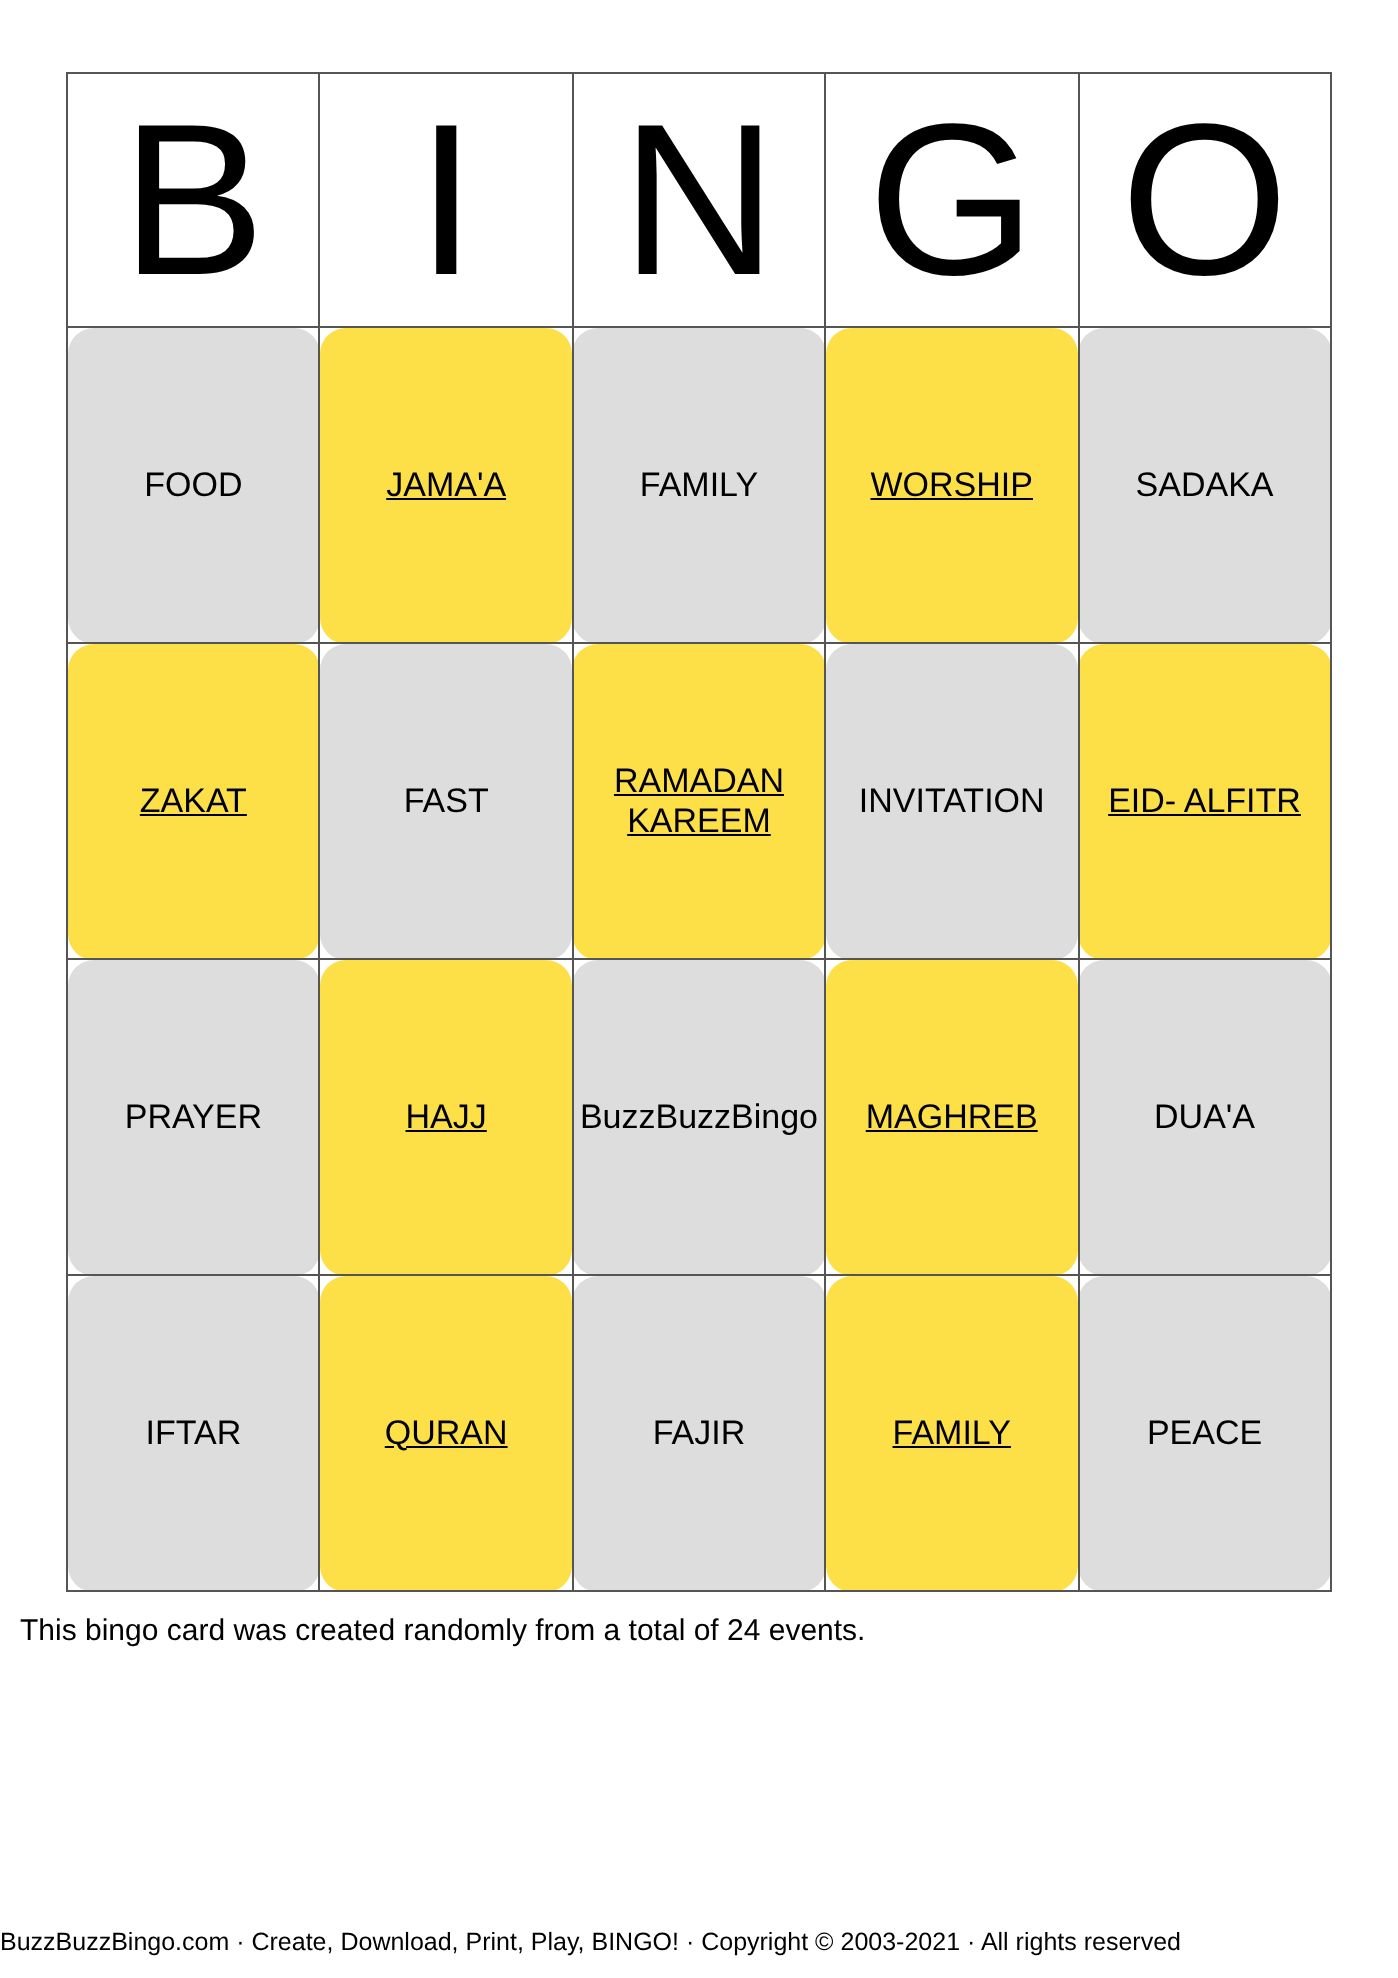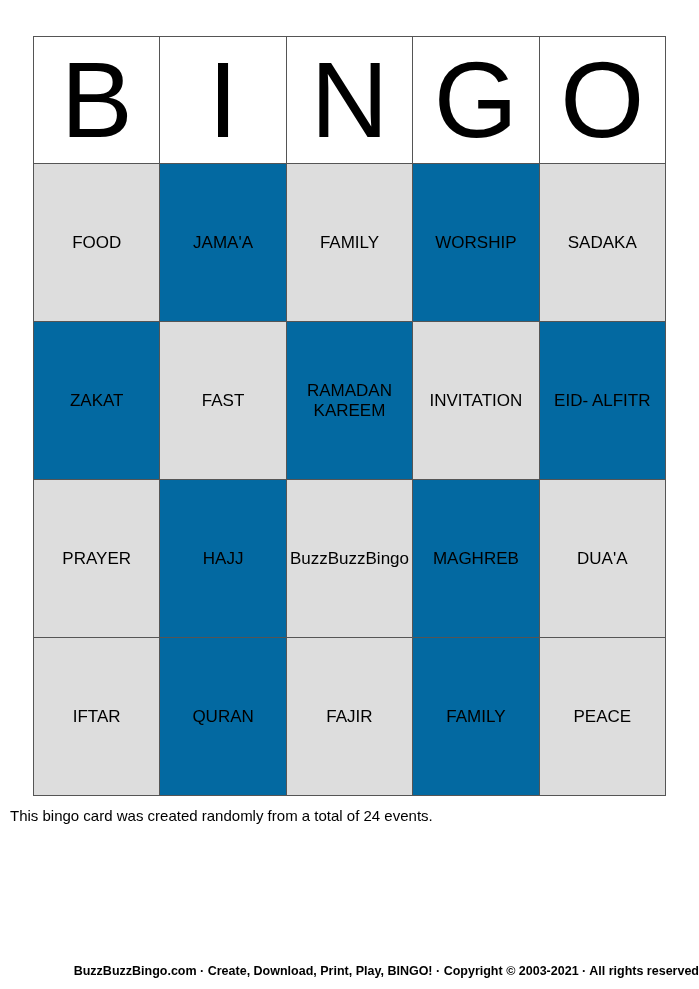--- a/index.html
+++ b/index.html
@@ -4,26 +4,26 @@
 <style>
   html, body { margin:0; padding:0; background:#ffffff; }
   body { width:699px; height:989px; position:relative; overflow:hidden;
          font-family:"Liberation Sans", sans-serif; color:#000; }
   .card { position:absolute; left:33px; top:36px; width:633px; height:760px;
           border-collapse:collapse; table-layout:fixed; }
   .card td { border:1px solid #555; text-align:center; vertical-align:middle;
              padding:0 2px; height:126px; width:126px; }
   .card th { border:1px solid #555; height:126px; font-weight:normal;
              font-size:108px; line-height:1; padding:0; background:#fff; }
-  .card td.cell { font-size:17px; line-height:20px; letter-spacing:0; }
+  .card td.cell { font-size:17px; line-height:20px; letter-spacing:0;border-radius:13px; }
   .card td.shaded { background:#dddddd; }
-  .card td.plain { background:#0369a1; }
+  .card td.plain { background:#fde047;text-decoration:underline; }
   .note { position:absolute; left:10px; top:807px; font-size:15px; color:#000; }
-  .footer { position:absolute; left:0; width:699px; top:964px; text-align:right;
-            font-size:12.5px; color:#000;font-weight:bold; }
+  .footer { position:absolute; left:0; width:699px; top:964px; text-align:left;
+            font-size:12.5px; color:#000; }
   .footer span.txt { padding-left:0; }
 </style>
 </head>
 <body>
 
 <table class="card">
   <thead>
     <tr>
       <th>B</th>
       <th>I</th>

